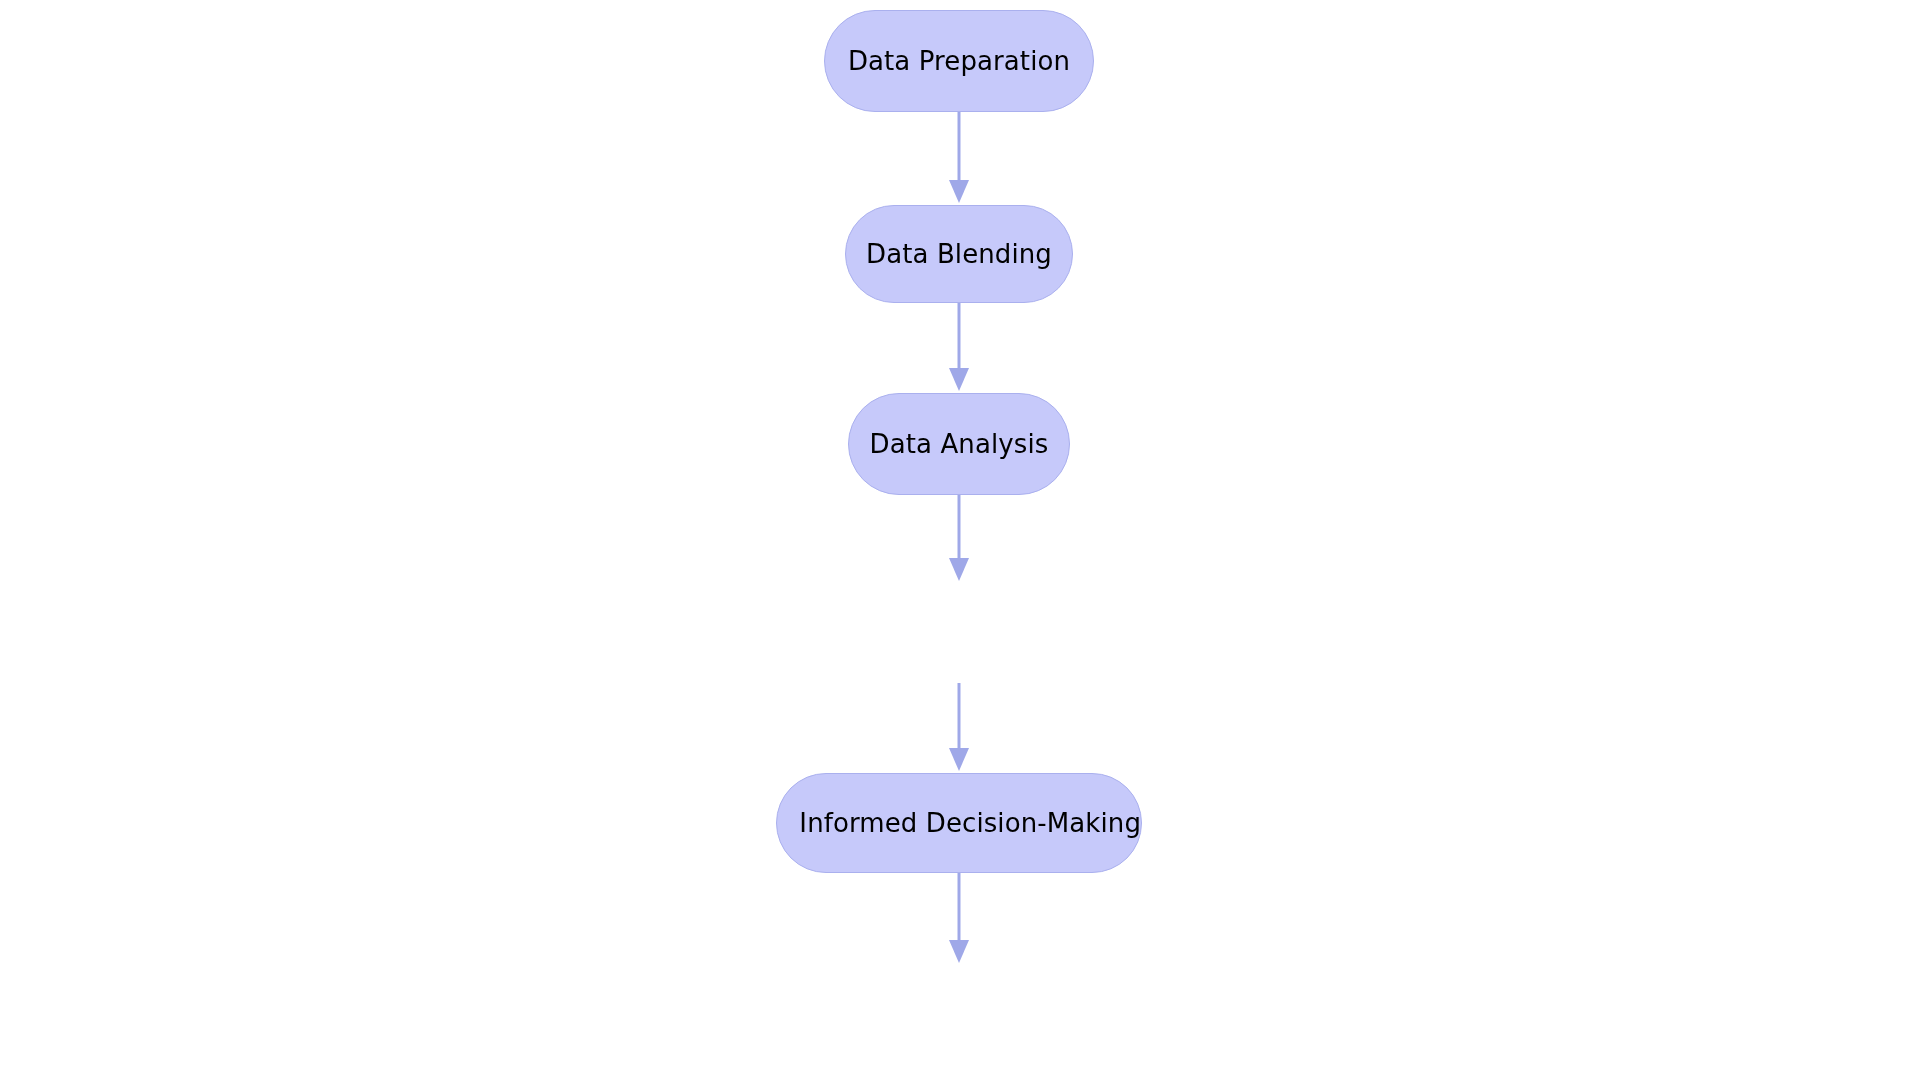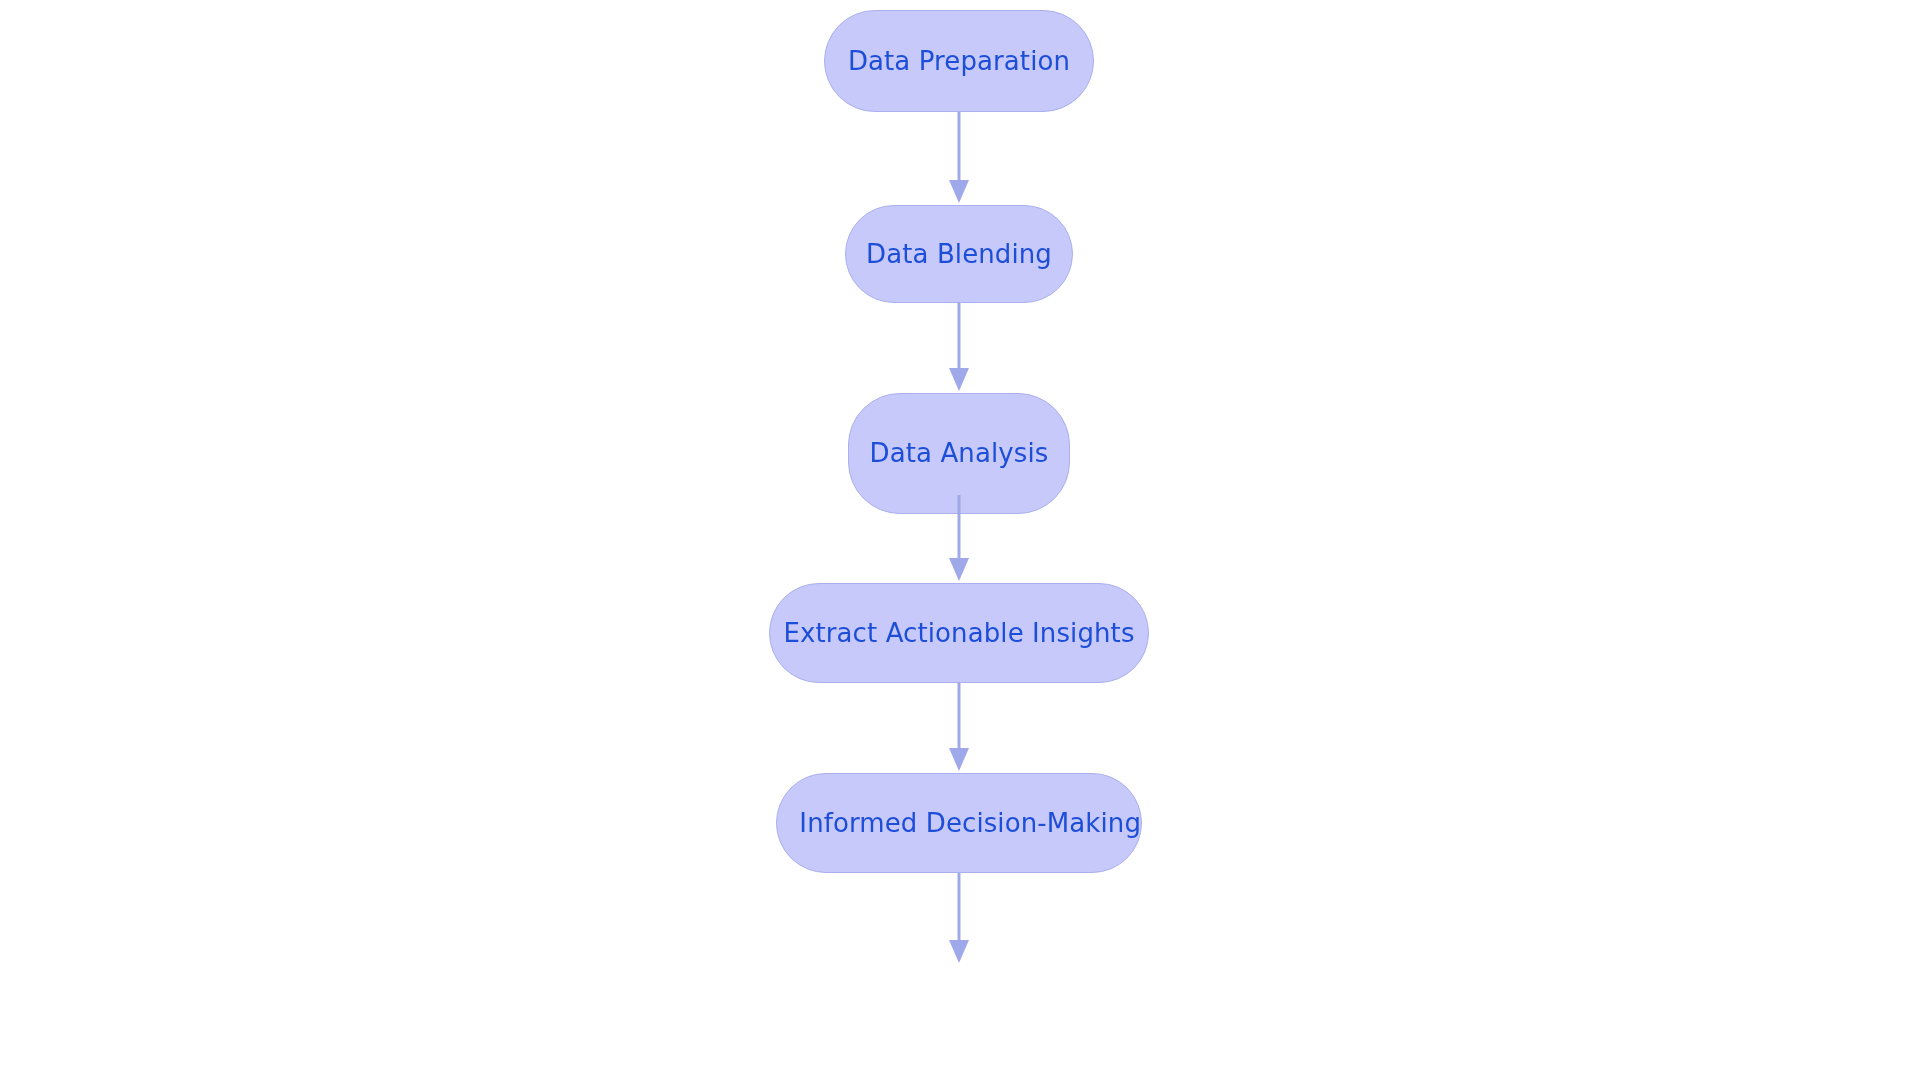--- a/index.html
+++ b/index.html
@@ -28,32 +28,32 @@
     display: flex;
     align-items: center;
     justify-content: center;
     background: #c6c9fa;
     border: 1.6px solid #aab0ee;
     border-radius: 52px;
     transform: translateX(-50%);
     left: 959px;
   }
   .node-label {
-    color: #1d4ed8;
+    color: #000000;
     font-size: 26px;
     font-weight: 400;
     letter-spacing: 0.1px;
     line-height: 1.1;
     white-space: nowrap;
     font-family: "DejaVu Sans", "Liberation Sans", sans-serif;
   }
 
   .node-1 { top: 10px;  width: 270px; height: 102px; }
   .node-2 { top: 205px; width: 228px; height: 98px; justify-content: center;  }
-  .node-3 { top: 393px; width: 222px; height: 121px; }
+  .node-3 { top: 393px; width: 222px; height: 102px; }
   .node-4 { top: 583px; width: 380px; height: 100px; }
   .node-5 { top: 773px; width: 366px; height: 100px; justify-content: flex-end; }
   .node-6 { top: 965px; width: 430px; height: 100px; }
 
   
   .connector {
     position: absolute;
     left: 959px;
     transform: translateX(-50%);
     width: 40px;
@@ -97,23 +97,20 @@
     <span class="node-label">Data Analysis</span>
   </div>
 
   <div class="connector conn-3">
     <svg width="40" height="88" viewBox="0 0 40 88" xmlns="http://www.w3.org/2000/svg">
       <line x1="20" y1="0" x2="20" y2="69" stroke="#9fa8e8" stroke-width="3"></line>
       <polygon points="20,86 10,63 30,63" fill="#9fa8e8"></polygon>
     </svg>
   </div>
 
-  <div class="node node-4">
-    <span class="node-label">Extract Actionable Insights</span>
-  </div>
 
   <div class="connector conn-4">
     <svg width="40" height="90" viewBox="0 0 40 90" xmlns="http://www.w3.org/2000/svg">
       <line x1="20" y1="0" x2="20" y2="71" stroke="#9fa8e8" stroke-width="3"></line>
       <polygon points="20,88 10,65 30,65" fill="#9fa8e8"></polygon>
     </svg>
   </div>
 
   <div class="node node-5">
     <span class="node-label">Informed Decision-Making</span>

